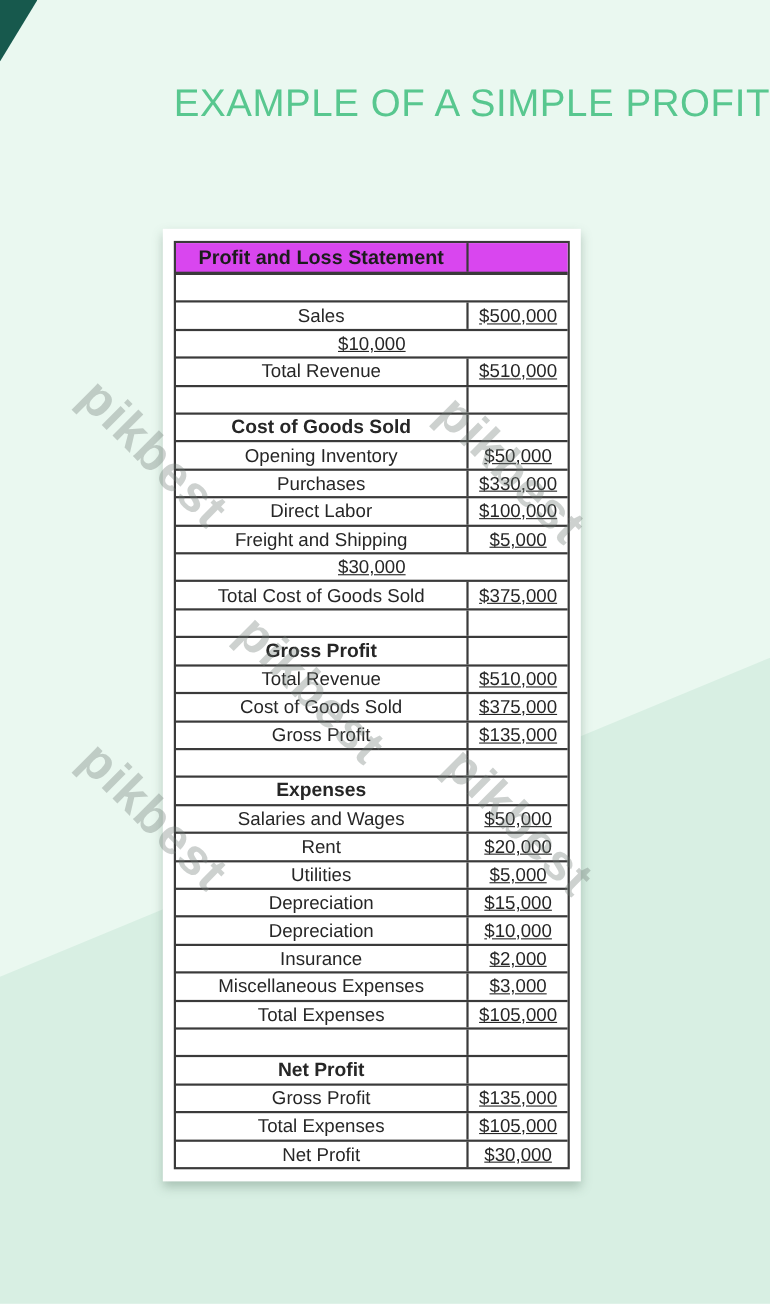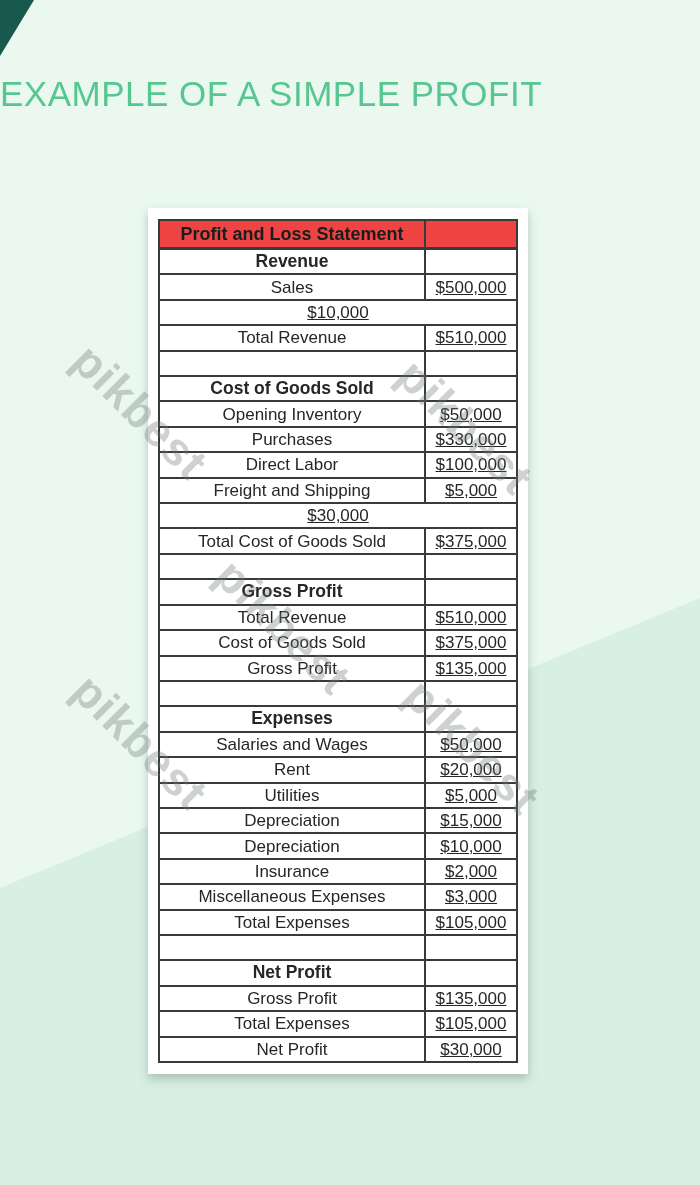--- a/index.html
+++ b/index.html
@@ -13,41 +13,41 @@
     background:#D8EFE3;
     clip-path:polygon(0 888px,700px 598px,700px 1185px,0 1185px);
   }
   .corner-tri{
     position:absolute;left:0;top:0;width:34px;height:56px;
     background:#17594D;
     clip-path:polygon(0 0,100% 0,0 100%);
   }
   .page-title{
     position:absolute;left:0;top:64px;width:700px;
-    text-align:left;color:#58C78F;
+    text-align:right;color:#58C78F;
     font-size:35px;line-height:59px;font-weight:400;letter-spacing:.5px;
   }
   .card{
     position:absolute;left:148px;top:208px;width:380px;height:866px;
     background:#ffffff;box-sizing:border-box;padding:11px 10px;
     box-shadow:0 5px 9px rgba(110,140,125,.45);
   }
   .pnl-table{
     width:100%;height:100%;box-sizing:border-box;
     border:2px solid #3A3A3A;
     display:flex;flex-direction:column;
     color:#262626;
   }
   .trow{
     display:flex;flex:1 1 0;min-height:0;
     border-bottom:2px solid #3A3A3A;
   }
   .trow:last-child{border-bottom:none;}
   .trow.thead{
-    flex:0 0 26px;background:#ef4444;border-bottom:3px solid #3A3A3A;
+    flex:0 0 26px;background:#d946ef;border-bottom:3px solid #3A3A3A;
   }
   .cell{
     display:flex;align-items:center;justify-content:center;
     font-size:17px;line-height:1;box-sizing:border-box;overflow:hidden;
   }
   .c1{width:266px;border-right:2px solid #3A3A3A;}
   .c2{flex:1 1 0;text-decoration:underline;}
   .trow.section .c1{font-weight:700;font-size:17.5px;}
   .trow.thead .c1{font-weight:700;font-size:18px;color:#1c1c1c;}
   .wm-layer{position:absolute;left:0;top:0;width:700px;height:1185px;pointer-events:none;}
@@ -68,21 +68,20 @@
 </div>
 
 <div class="card">
   <div class="pnl-table">
     <div class="trow thead">
       <div class="cell c1">Profit and Loss Statement</div>
       <div class="cell c2"></div>
     </div>
 
     <div style="display:contents" id="tbody"><div class="trow section">
-          <div class="cell c1">Revenue</div>
           <div class="cell c2"></div>
         </div><div class="trow">
           <div class="cell c1">Sales</div>
           <div class="cell c2">$500,000</div>
         </div><div class="trow">
           <div class="cell c2">$10,000</div>
         </div><div class="trow">
           <div class="cell c1">Total Revenue</div>
           <div class="cell c2">$510,000</div>
         </div><div class="trow">

